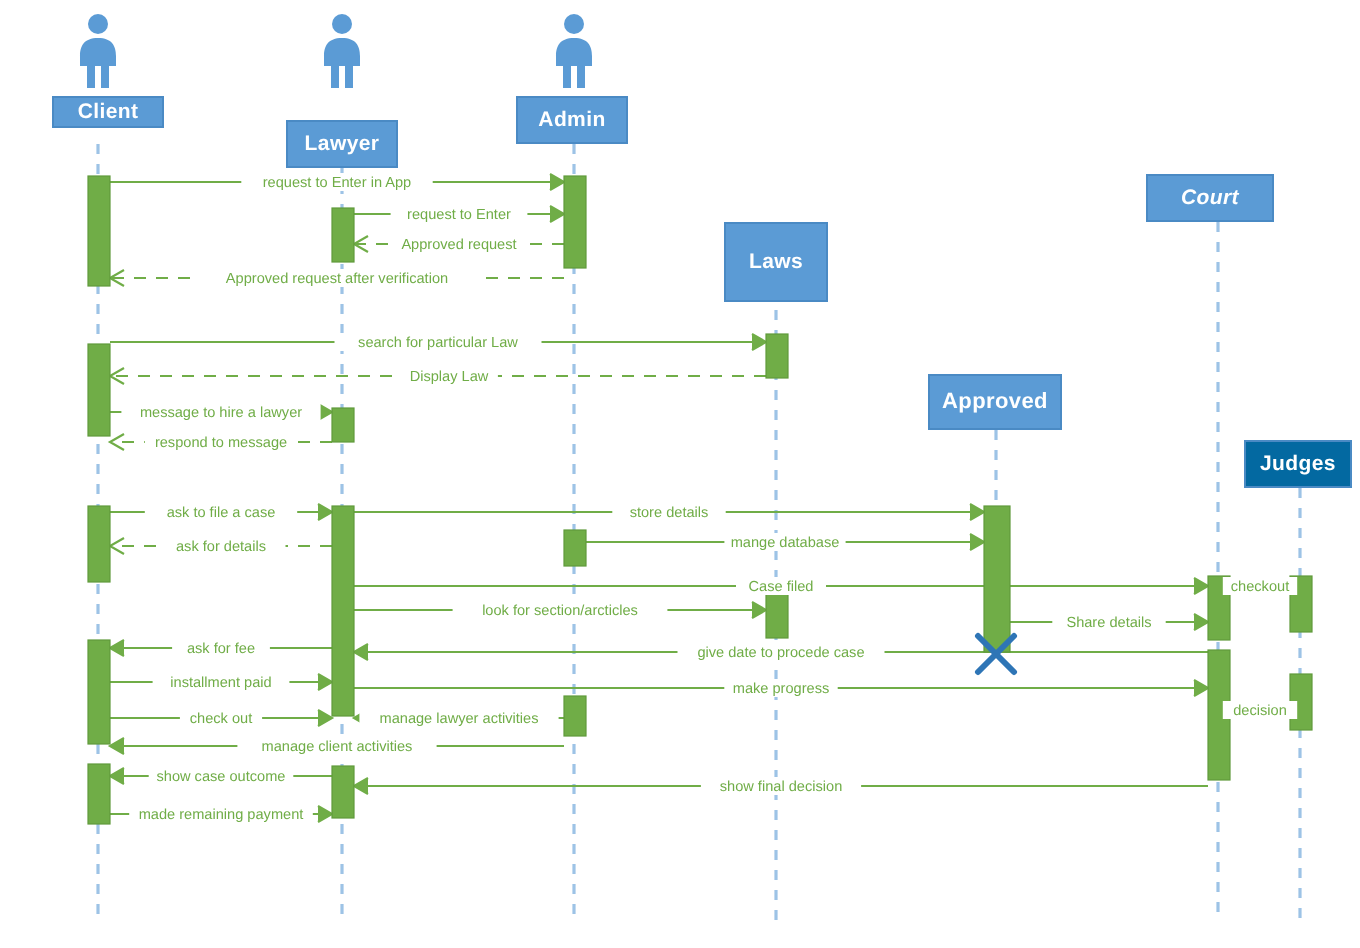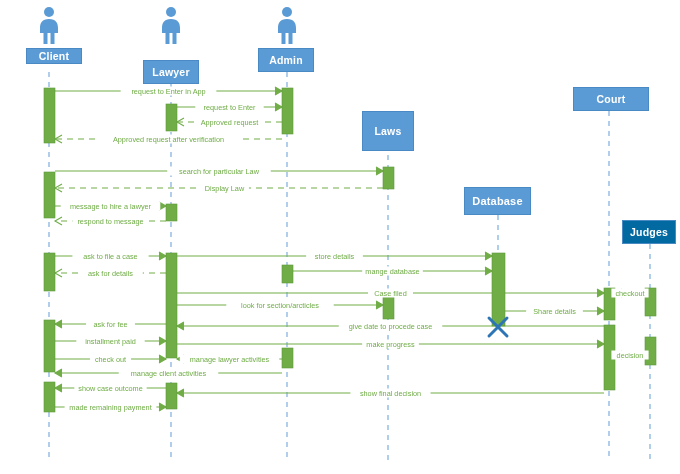--- a/index.html
+++ b/index.html
@@ -200,22 +200,22 @@
           <circle cx="14" cy="6" r="5" fill="#5b9bd5"></circle>
           <path d="M14 13 C7 13 5 17 5 22 L5 27 L8.5 27 L8.5 38 L12.5 38 L12.5 27 L15.5 27 L15.5 38 L19.5 38 L19.5 27 L23 27 L23 22 C23 17 21 13 14 13 Z" fill="#5b9bd5"></path>
         </svg></div>
       <div class="actor-box" style="left: 258px; top: 48px; width: 56px; height: 24px; background: rgb(91, 155, 213); color: rgb(255, 255, 255); font-size: 10.5px;">
         <span class="actor-label">Admin</span>
       </div>
       <div class="actor-box" style="left: 362px; top: 111px; width: 52px; height: 40px; background: rgb(91, 155, 213); color: rgb(255, 255, 255); font-size: 10.5px;">
         <span class="actor-label">Laws</span>
       </div>
       <div class="actor-box" style="left: 464px; top: 187px; width: 67px; height: 28px; background: rgb(91, 155, 213); color: rgb(255, 255, 255); font-size: 11px;">
-        <span class="actor-label">Database</span>
-      </div>
-      <div class="actor-box" style="left: 573px; top: 87px; width: 76px; height: 24px; background: rgb(91, 155, 213); color: rgb(255, 255, 255); font-size: 10.5px;">
+        <span class="actor-label">Approved</span>
+      </div>
+      <div class="actor-box" style="left: 573px; top: 87px; width: 64px; height: 24px; background: rgb(91, 155, 213); color: rgb(255, 255, 255); font-size: 10.5px; font-style: italic;">
         <span class="actor-label">Court</span>
       </div>
       <div class="actor-box" style="left: 622px; top: 220px; width: 54px; height: 24px; background: #0369a1; color: rgb(255, 255, 255); font-size: 10.5px;">
         <span class="actor-label">Judges</span>
       </div>
     </div>
 </div>
 
 </body></html>

